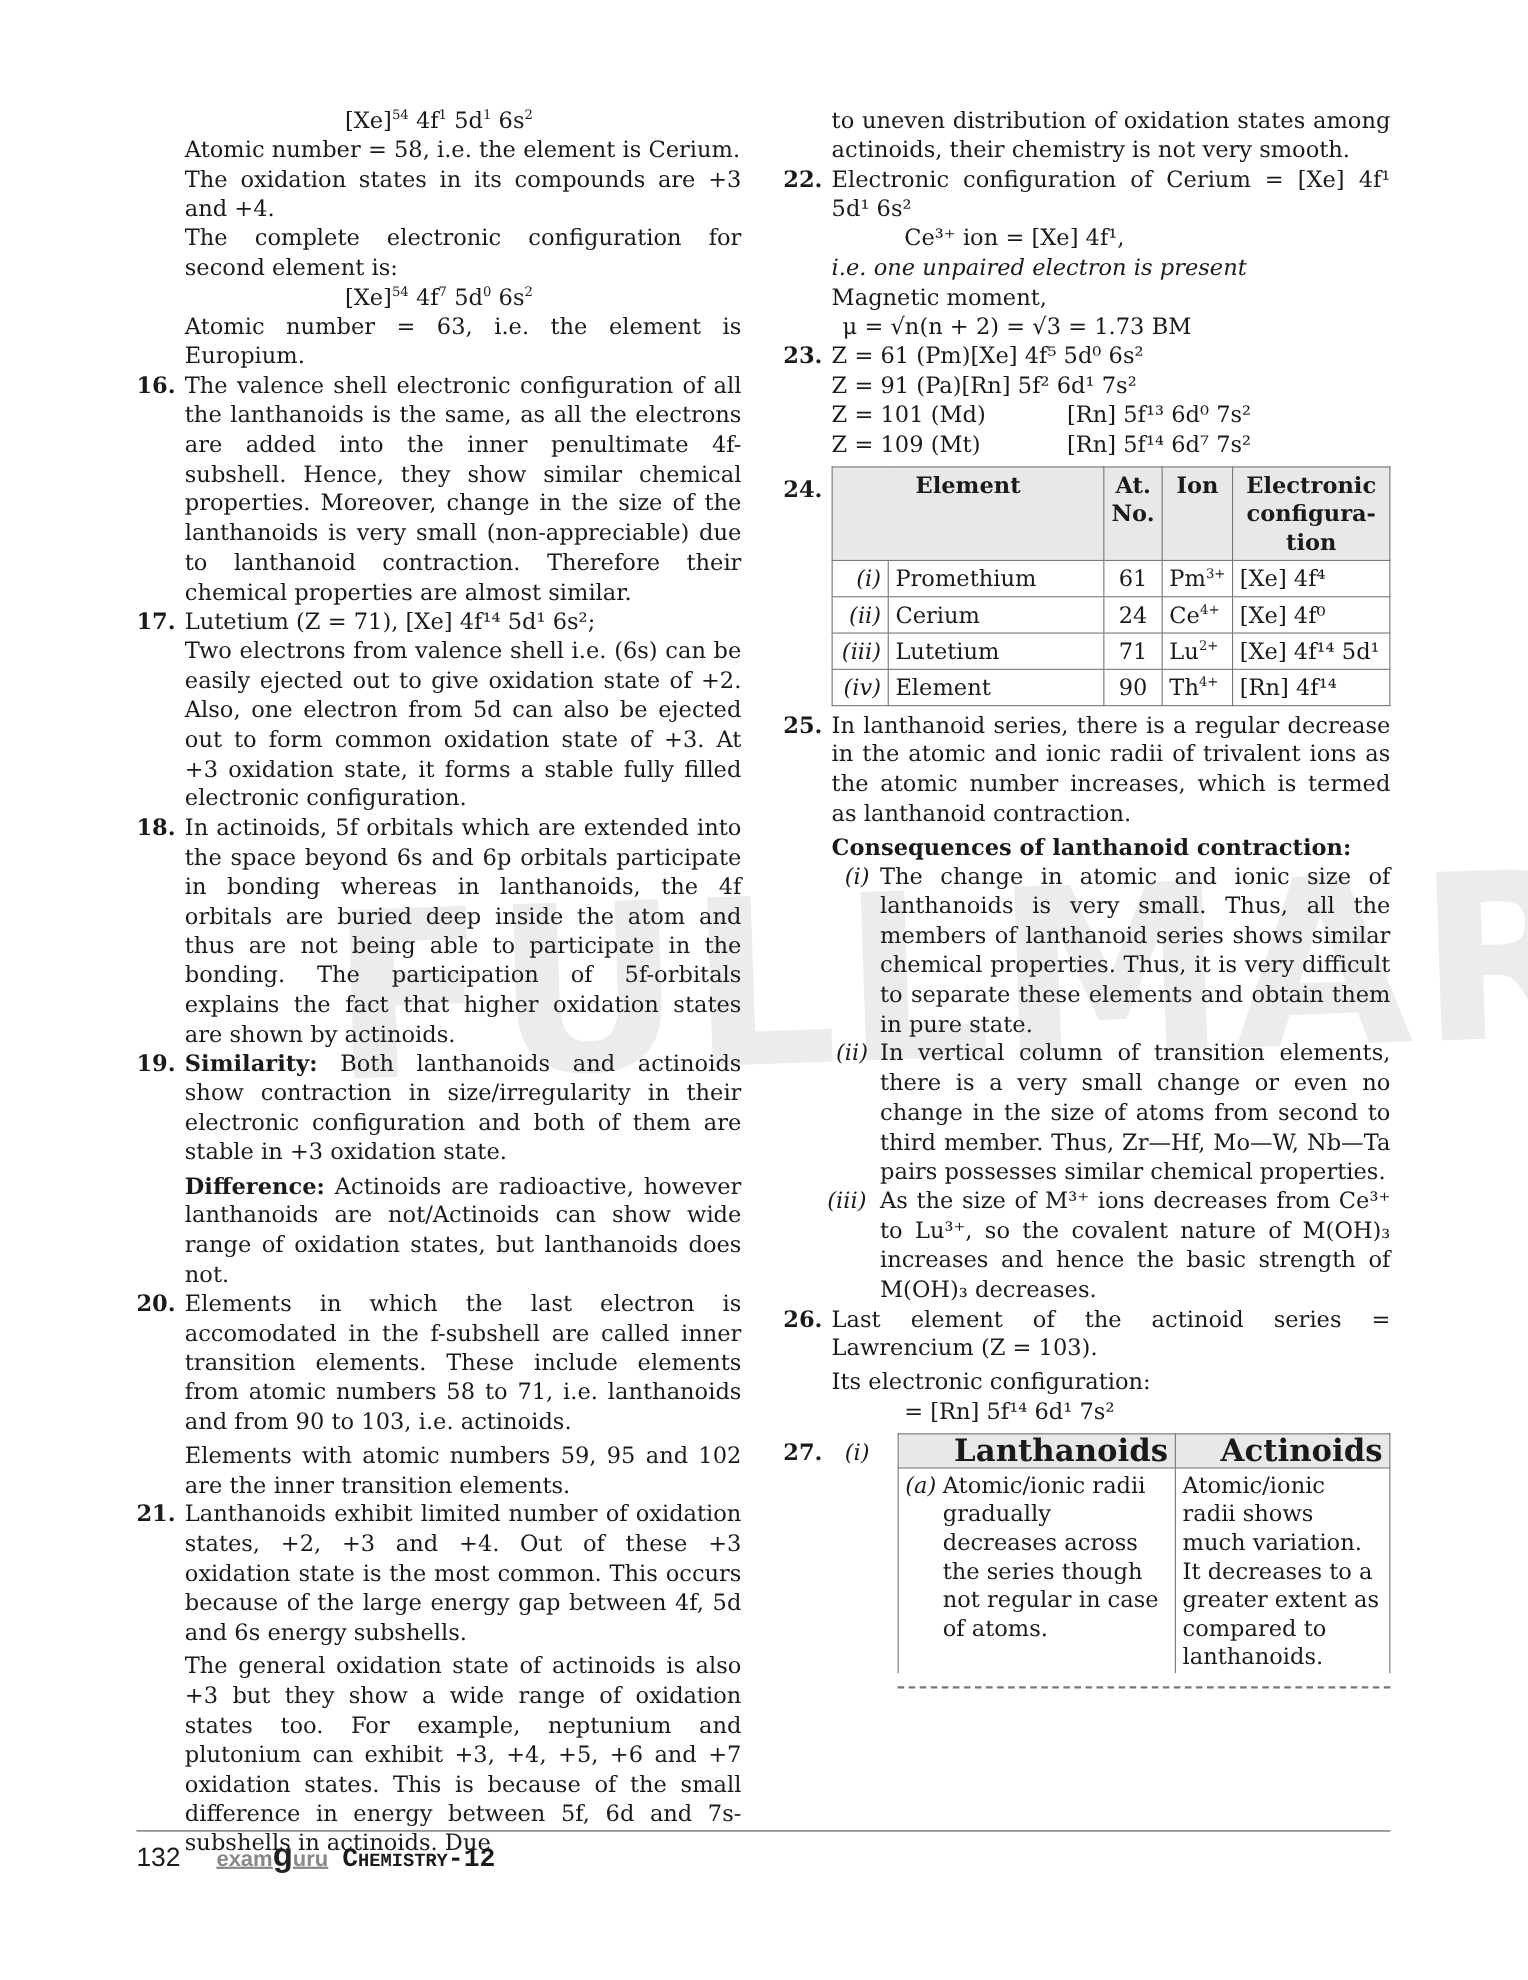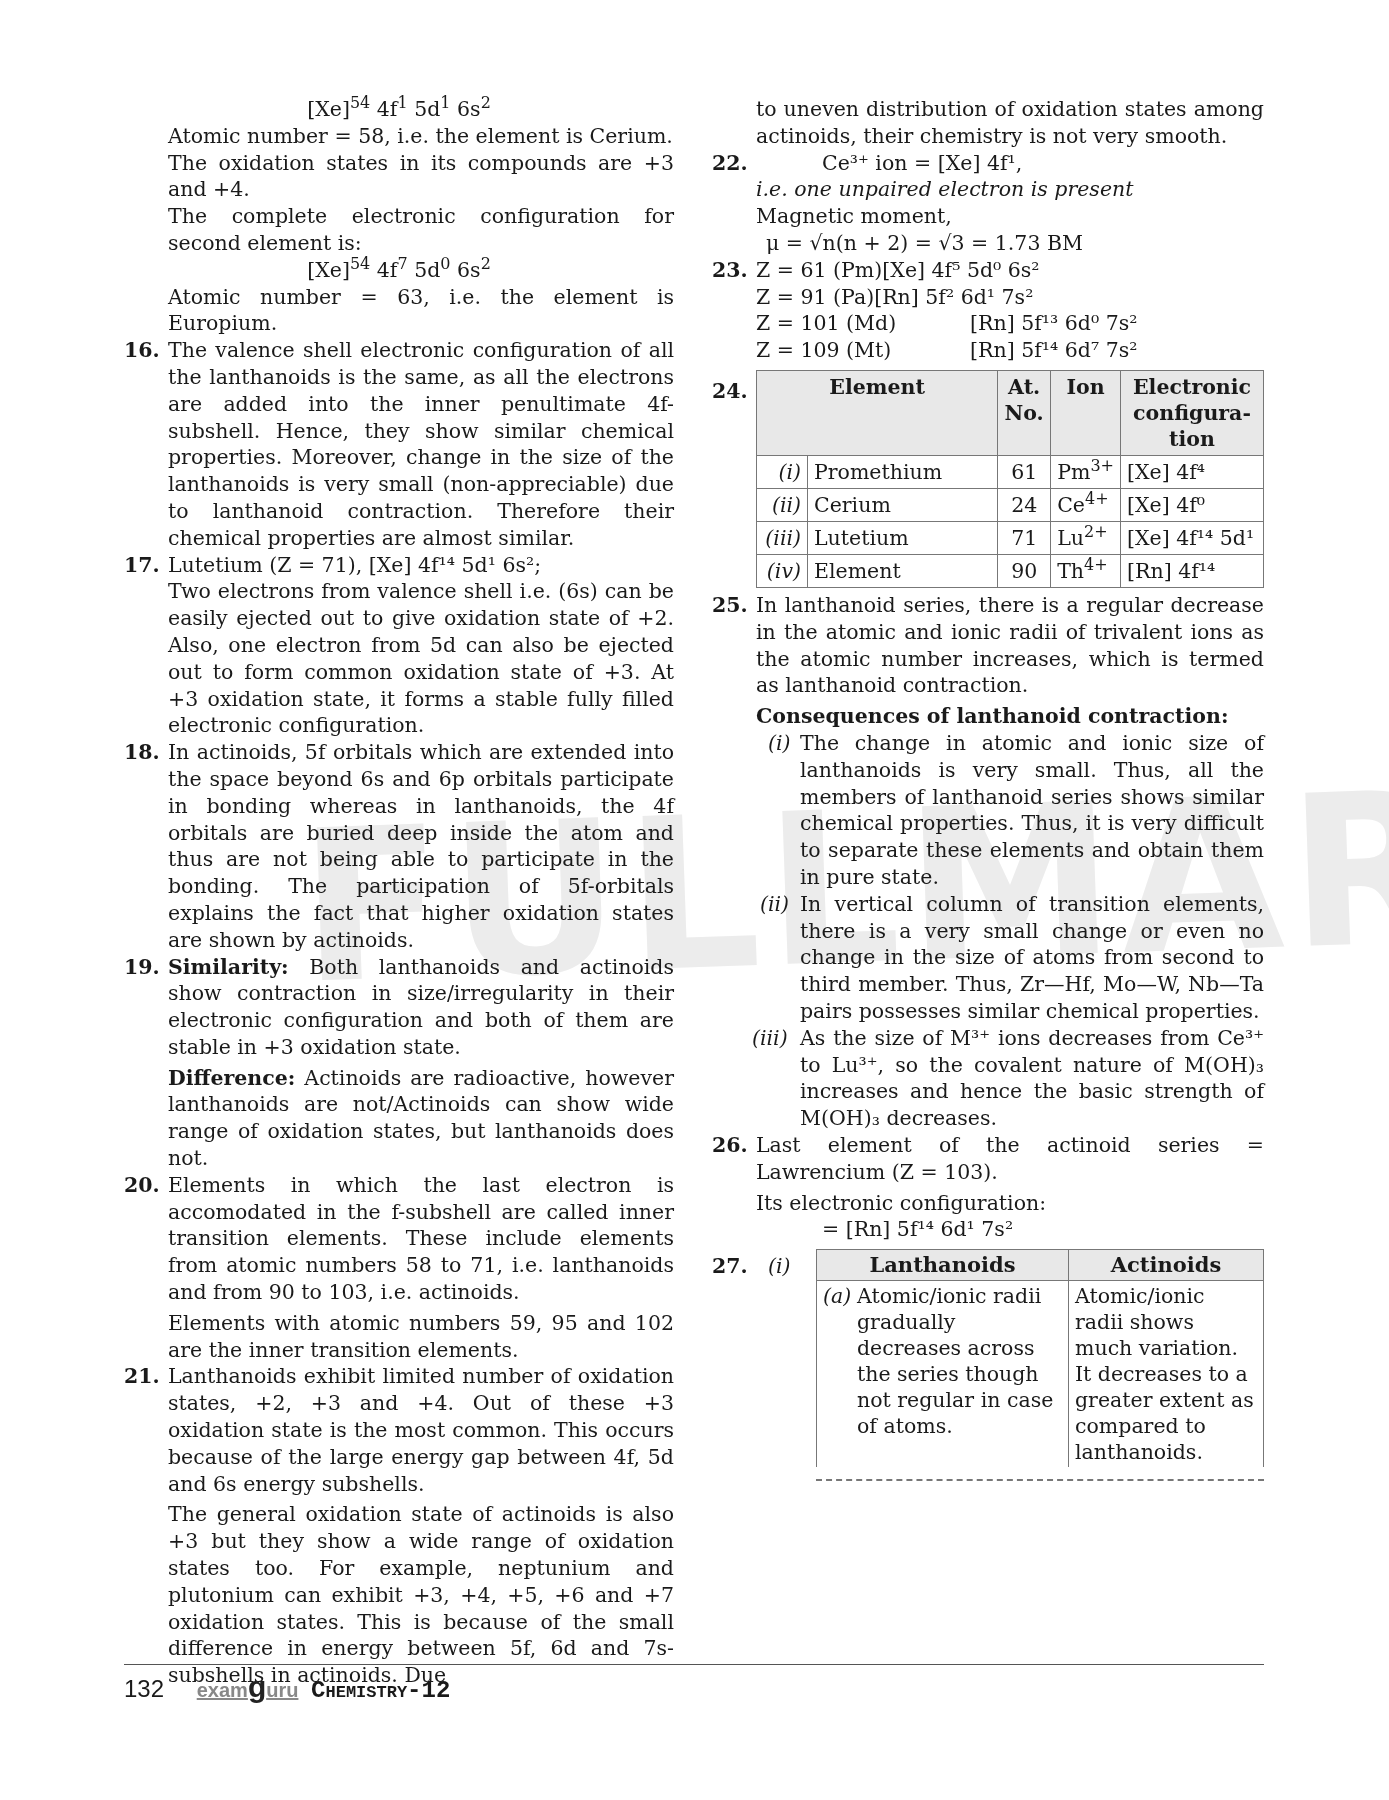--- a/index.html
+++ b/index.html
@@ -12,31 +12,31 @@
   .col { position:absolute; top:96px; font-size:20.5px; line-height:26.8px; z-index:1; }
   .left { left:124px; width:550px; }
   .right { left:712px; width:552px; }
   p { margin:0; text-align:justify; }
   .center { text-align:center; }
   .item { position:relative; padding-left:44px; }
   .num { position:absolute; left:0; top:0; font-weight:bold; }
   .ind { padding-left:44px; }
   .gap { margin-top:4px; }
   b { font-weight:bold; }
-  sup { font-size:16px; vertical-align:8px; line-height:0; }
+  sup { font-size:12px; vertical-align:8px; line-height:0; }
   table { border-collapse:collapse; font-size:20.5px; line-height:26px; }
   .t24 { position:relative; left:44px; width:508px; margin-top:6px; }
   .t24 td, .t24 th { border:1.5px solid #777; padding:3px 6px; vertical-align:top; }
   .t24 th { background:#e8e8e8; font-weight:bold; text-align:center; }
   .t24 .roman { text-align:right; font-style:italic; width:38px; }
   .t24 .c { text-align:center; }
   .t27wrap { position:relative; margin-top:6px; height:230px; }
   .t27 { position:absolute; left:104px; width:448px; }
   .t27 td, .t27 th { border-left:1.5px solid #777; border-right:1.5px solid #777; padding:2px 6px; vertical-align:top; text-align:left; }
-  .t27 th { background:#e8e8e8; border:1.5px solid #777; text-align:center; font-weight:bold; font-size:21px; }
+  .t27 th { background:#e8e8e8; border:1.5px solid #777; text-align:right; font-weight:bold; font-size:28px; }
   .t27 td.l { width:205px; padding-left:40px; position:relative; }
   .t27 td.l .lab { position:absolute; left:6px; top:2px; font-style:italic; }
   .t27 td.r { border-right:1.5px solid #777; }
   .dash { position:absolute; left:104px; top:230px; width:448px; height:0; border-bottom:2px dashed #777; }
   .footer-line { position:absolute; left:124px; top:1664px; width:1140px; height:0; border-top:1.5px solid #555; }
   .footer { position:absolute; left:124px; top:1670px; font-family:"Liberation Sans", sans-serif; font-size:24px; }
   .footer .pg { font-weight:normal; margin-right:26px; }
   .footer .logo { color:#888; font-weight:bold; font-size:20px; text-decoration:underline; }
   .footer .logo .g { color:#222; font-size:30px; text-decoration:none; }
   .footer .book { font-weight:bold; font-variant:small-caps; margin-left:6px;font-family:Liberation Mono, monospace; }
@@ -93,20 +93,21 @@
       <p>Lanthanoids exhibit limited number of oxidation states, +2, +3 and +4. Out of these +3 oxidation state is the most common. This occurs because of the large energy gap between 4f, 5d and 6s energy subshells.</p>
       <p class="gap">The general oxidation state of actinoids is also +3 but they show a wide range of oxidation states too. For example, neptunium and plutonium can exhibit +3, +4, +5, +6 and +7 oxidation states. This is because of the small difference in energy between 5f, 6d and 7s-subshells in actinoids. Due</p>
     </div>
   </div>
 
   <div class="col right">
     <p class="ind">to uneven distribution of oxidation states among actinoids, their chemistry is not very smooth.</p>
 
     <div class="item">
       <span class="num">22.</span>
+      <p>Electronic configuration of Cerium = [Xe] 4f¹ 5d¹ 6s²</p>
       <p style="padding-left:66px">Ce³⁺ ion = [Xe] 4f¹,</p>
       <p style="font-style:italic">i.e. one unpaired electron is present</p>
       <p>Magnetic moment,</p>
       <p style="padding-left:10px">μ = √n(n + 2) = √3 = 1.73 BM</p>
     </div>
 
     <div class="item">
       <span class="num">23.</span>
       <div><span>Z = 61 (Pm)</span><span>[Xe] 4f⁵ 5d⁰ 6s²</span></div>
       <div><span>Z = 91 (Pa)</span><span>[Rn] 5f² 6d¹ 7s²</span></div>

